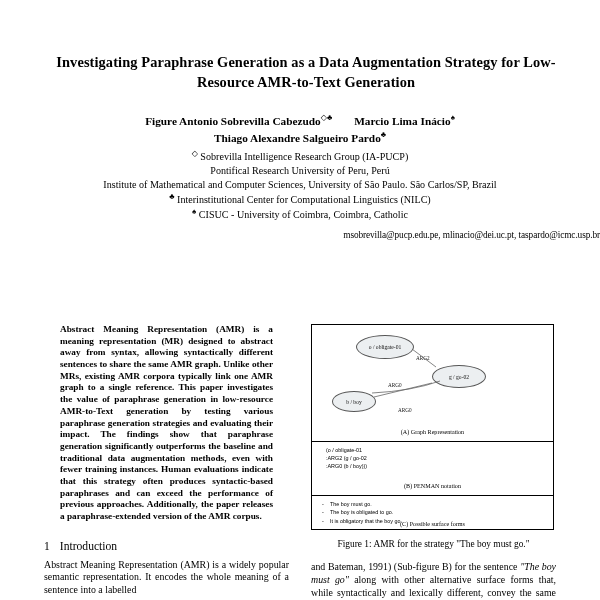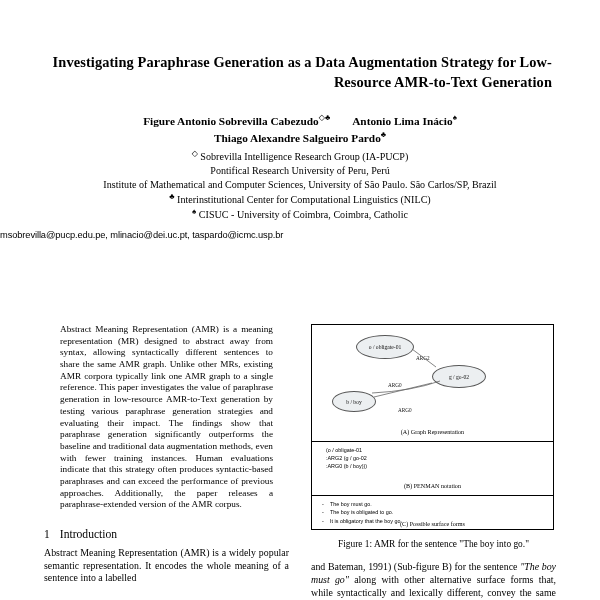--- a/index.html
+++ b/index.html
@@ -15,22 +15,22 @@
     overflow: hidden;
   }
   .page {
     position: relative;
     width: 600px;
     height: 600px;
     padding: 0;
     box-sizing: border-box;
   }
   .title-block {
-    text-align: right;
-    margin: 52px 48px 0 44px;
+    text-align: center;
+    margin: 52px 32px 0 44px;
     font-family: Liberation Serif, serif;
   }
   .paper-title {
     font-size: 14.4px;
     font-weight: bold;
     line-height: 1.42;
     letter-spacing: 0.1px;
   }
   .authors {
     text-align: center;
@@ -49,23 +49,23 @@
     text-align: center;
     margin-top: 3px;
     font-size: 10.1px;
     line-height: 1.36;
   }
   .affils .sup {
     font-size: 8px;
     vertical-align: super;
   }
   .emails {
-    text-align: left;
+    text-align: right;
     margin-top: 8px;
-    font-family: Liberation Sans, sans-serif;
+    font-family: Liberation Serif, serif;
     font-size: 9.3px;
     letter-spacing: -0.1px;
   }
   .columns {
     position: absolute;
     top: 272px;
     left: 44px;
     width: 512px;
     display: flex;
     gap: 22px;
@@ -77,20 +77,21 @@
     text-align: center;
     font-size: 11.4px;
     font-weight: bold;
     margin-bottom: 8px;
   }
   .abstract-body {
     margin: 0 16px;
     font-size: 9.25px;
     line-height: 1.265;
     text-align: justify;
+    font-weight: bold;
   }
   .section-head {
     font-size: 11.6px;
     font-weight: normal;
     margin-top: 17px;
     margin-bottom: 6px;
   }
   .section-head .num { margin-right: 10px; }
   .body-text {
     font-size: 9.9px;
@@ -195,21 +196,21 @@
 <body>
 
 <div class="page">
 
   <div class="title-block">
     <div class="paper-title">Investigating Paraphrase Generation as a Data Augmentation Strategy for Low-Resource AMR-to-Text Generation</div>
   </div>
 
   <div class="authors">
     <div>
-      <span>Figure Antonio Sobrevilla Cabezudo</span><span class="sup">◇♣</span><span class="author-spacer"></span><span>Antonio Lima Inácio</span><span class="sup">♠</span>
+      <span>Figure Antonio Sobrevilla Cabezudo</span><span class="sup">◇♣</span><span class="author-spacer"></span><span>Marcio Lima Inácio</span><span class="sup">♠</span>
     </div>
     <div>
       <span>Thiago Alexandre Salgueiro Pardo</span><span class="sup">♣</span>
     </div>
   </div>
 
   <div class="affils">
     <div><span class="sup">◇</span> <span>Sobrevilla Intelligence Research Group (IA-PUCP)</span></div>
     <div><span>Pontifical Research University of Peru, Perú</span></div>
     <div><span>Institute of Mathematical and Computer Sciences, University of São Paulo. São Carlos/SP, Brazil</span></div>
@@ -260,21 +261,21 @@
         <div class="divider-line d2"></div>
 
         <div class="surface">
           <div><span class="dash">-</span><span>The boy must go.</span></div>
           <div><span class="dash">-</span><span>The boy is obligated to go.</span></div>
           <div><span class="dash">-</span><span>It is obligatory that the boy go.</span></div>
         </div>
         <div class="cap-c">(C) Possible surface forms</div>
       </div>
 
-      <div class="fig-caption">Figure 1: AMR for the sentence "The boy into go."</div>
+      <div class="fig-caption">Figure 1: AMR for the strategy "The boy must go."</div>
 
       <div class="right-body">
         <p class="body-text"><span>and Bateman, 1991) (Sub-figure B) for the sentence </span><span class="ital">"The boy must go"</span><span> along with other alternative surface forms that, while syntactically and lexically different, convey the same meaning.</span></p>
 
       </div>
 
     </div>
   </div>
 </div>
 

